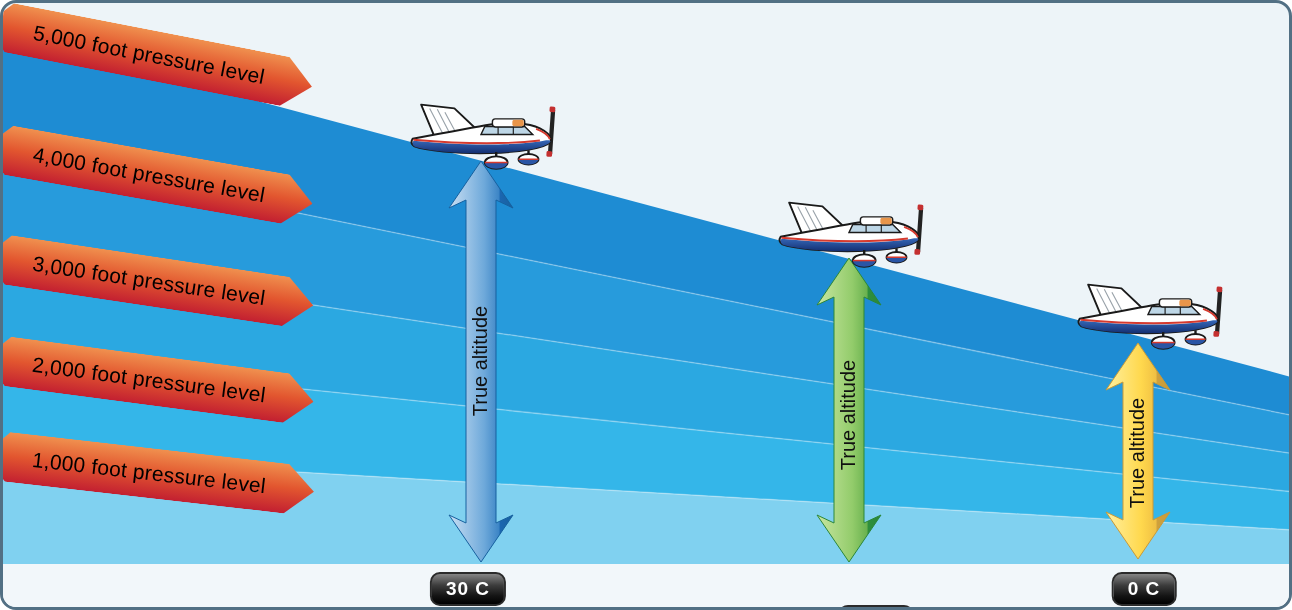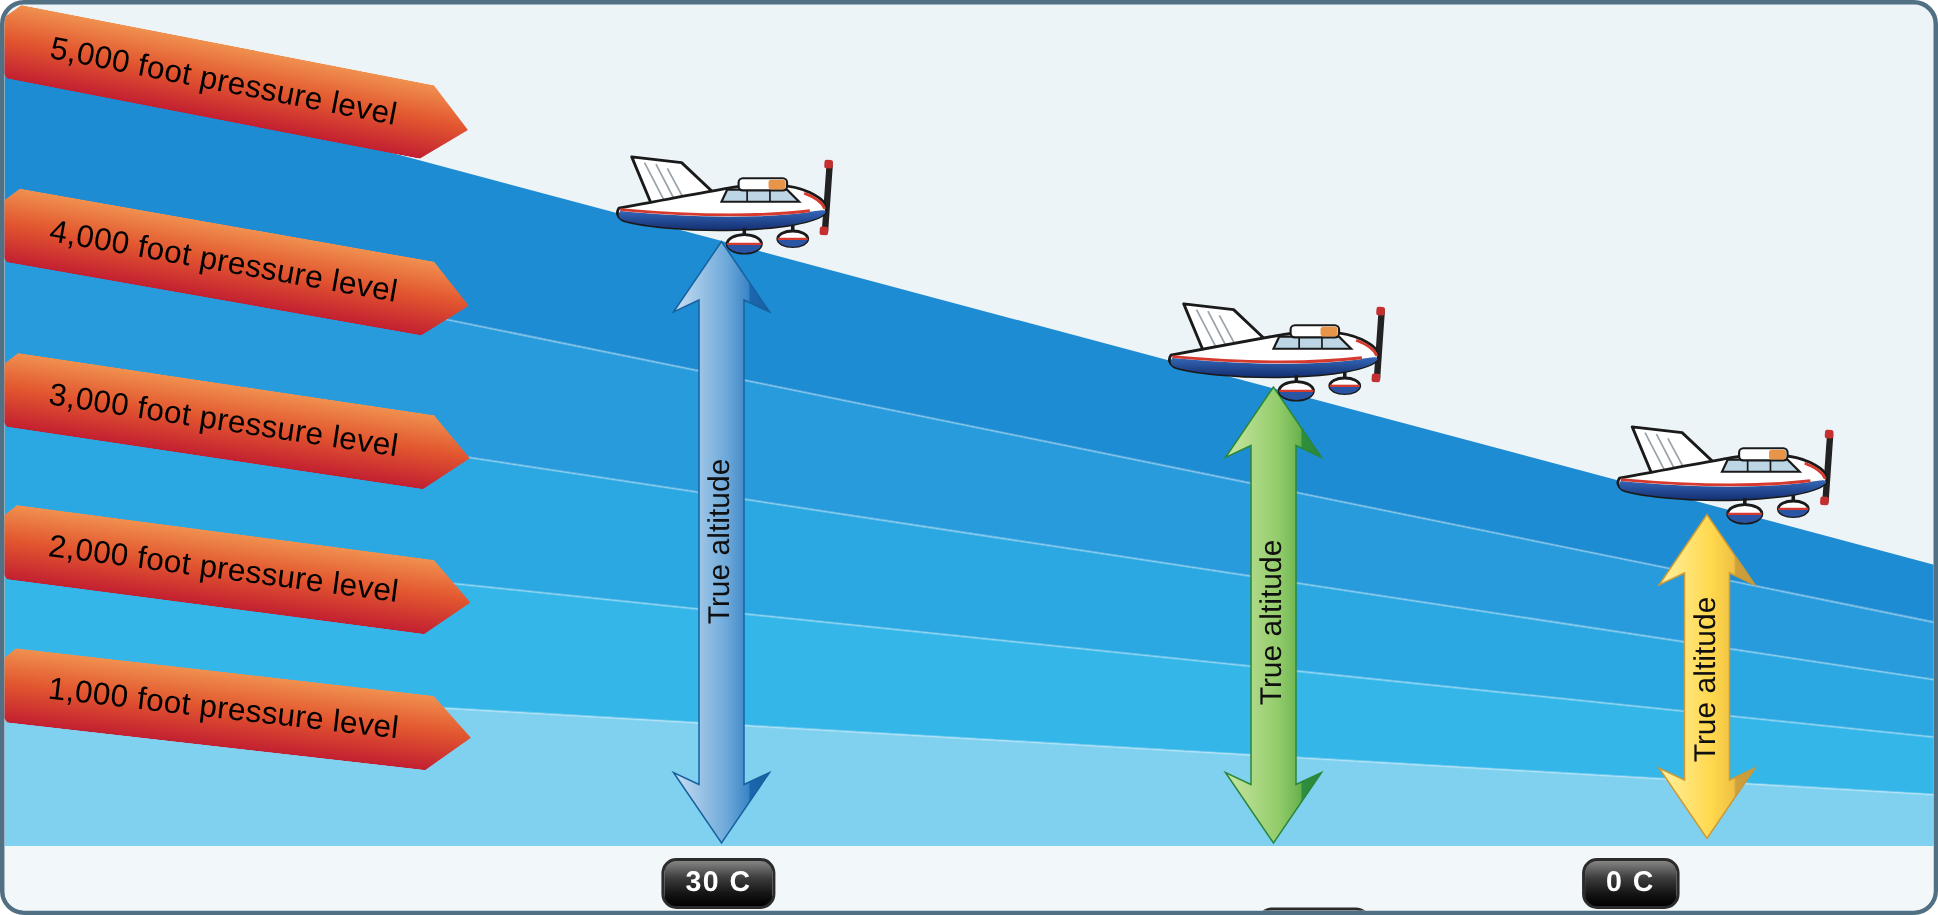--- a/index.html
+++ b/index.html
@@ -41,23 +41,23 @@
   .alt-label.yellow { left:1049px; top:437px; }
 
   
   .badge {
     position:absolute; top:569px; transform:translateX(-50%);
     background:linear-gradient(180deg,#858585 0%,#3c3c3c 38%,#151515 72%,#000 100%);
     border:2px solid #2b2b2b; border-radius:10px;
     color:#fff; font-size:19px; font-weight:bold; letter-spacing:1px;
     padding:4px 14px; white-space:nowrap;
   }
-  .badge.t30 { left:476px; }
+  .badge.t30 { left:465px; }
   .badge.t15 { left:873px;margin-top:33px; }
-  .badge.t0  { left:1084px;text-align:center; }
+  .badge.t0  { left:1141px;text-align:center; }
 </style>
 </head>
 <body>
 
 <div class="stage">
 
   <svg class="layer-svg" width="1292" height="610" viewBox="0 0 1292 610">
     <defs>
       <linearGradient id="gradBlue" x1="0" y1="0" x2="1" y2="0">
         <stop offset="0" stop-color="#cadff3"></stop>

